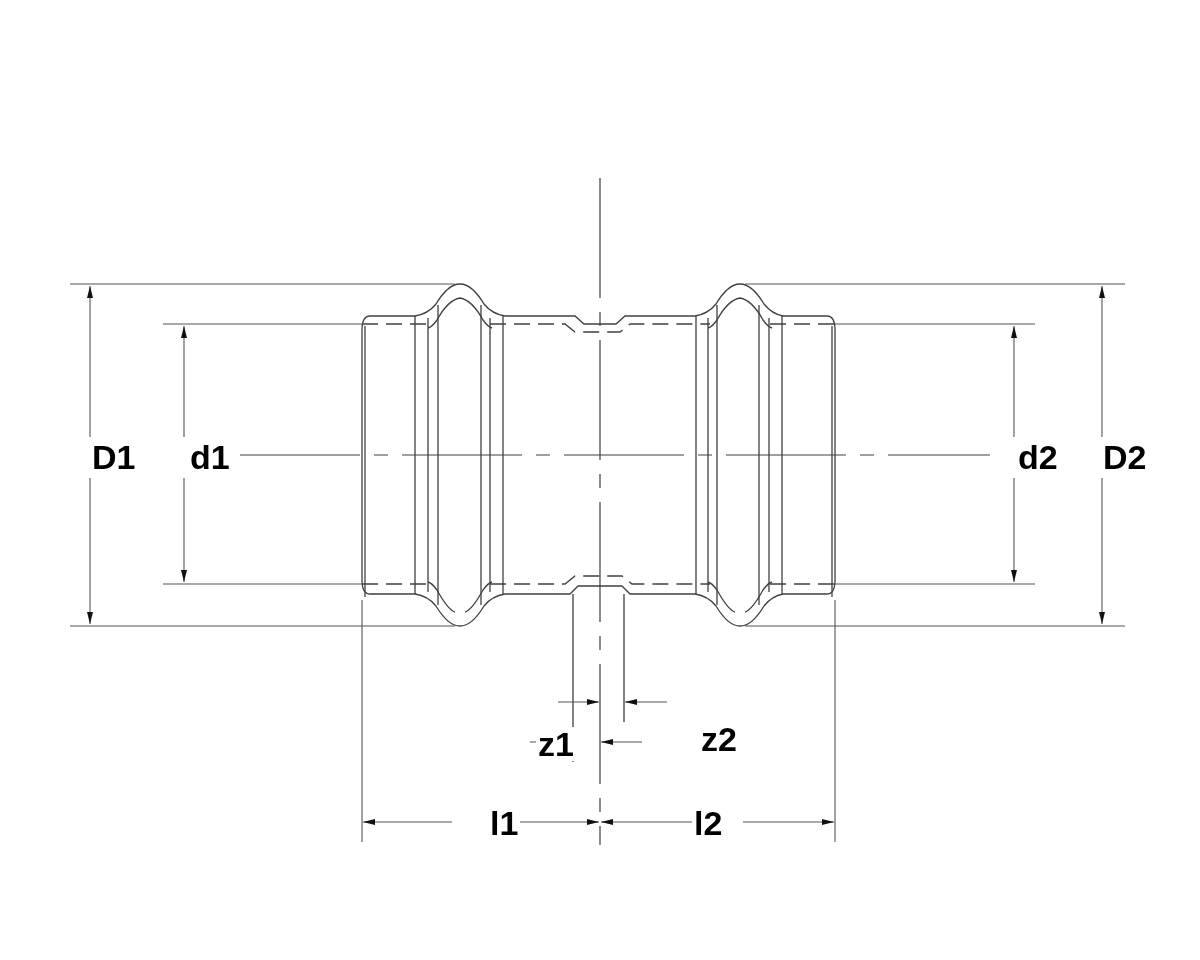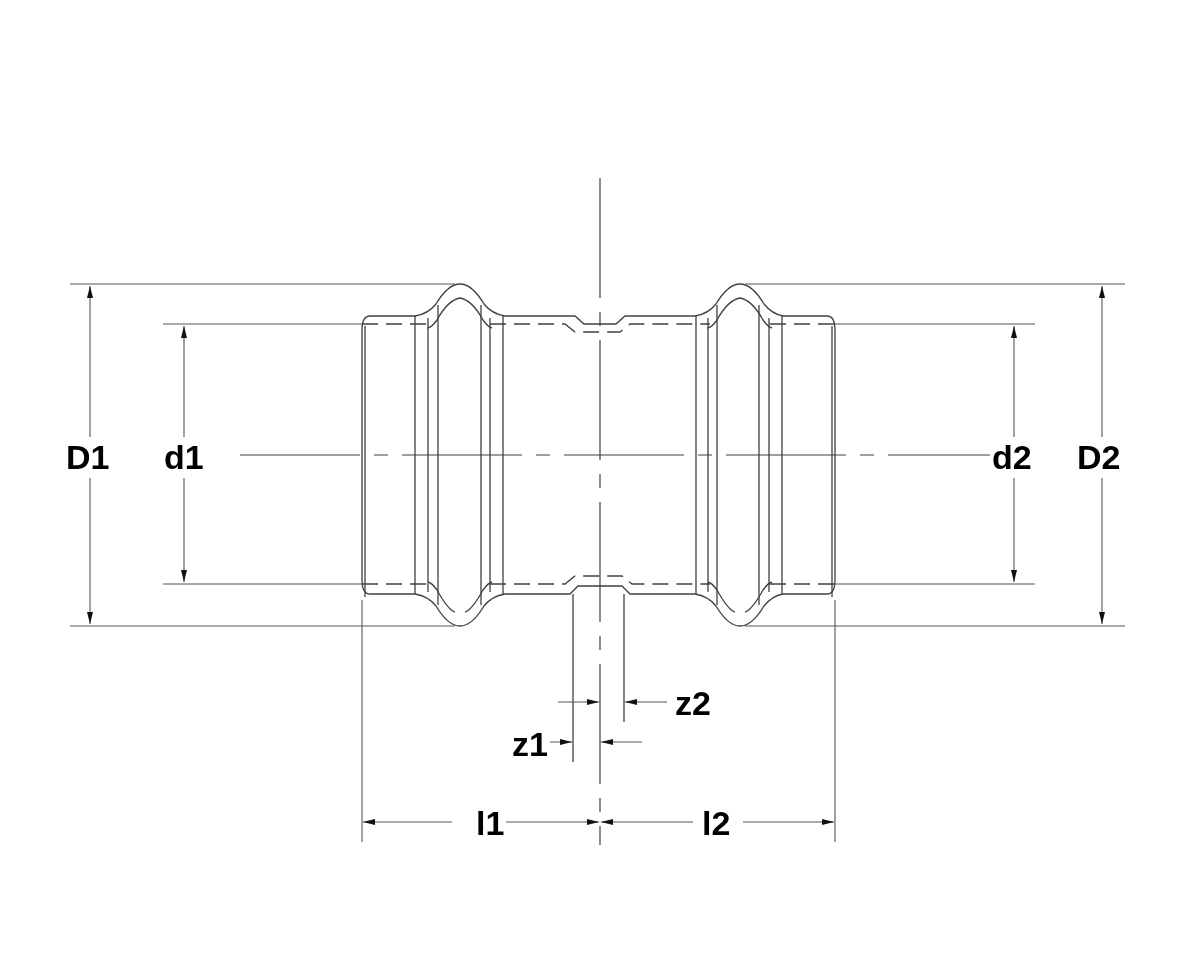--- a/index.html
+++ b/index.html
@@ -12,20 +12,21 @@
   .arrow { fill: #111; stroke: none; }
   .label {
     position: absolute;
     font-family: "Liberation Sans", sans-serif;
     font-weight: bold;
     font-size: 34px;
     color: #000;
     line-height: 1;
     background: #fff;
     padding: 0 2px;
+    margin-left: 26px;
   }
 </style>
 </head>
 <body>
 
 <svg id="drawing" viewBox="0 0 1200 960" xmlns="http://www.w3.org/2000/svg">
   <defs>
     <marker id="arr" viewBox="0 0 12 6" refX="12" refY="3" markerWidth="12" markerHeight="6" orient="auto-start-reverse" markerUnits="userSpaceOnUse">
       <path d="M0,0 L12,3 L0,6 z" class="arrow"></path>
     </marker>
@@ -144,16 +145,16 @@
   <g>
     <line class="thin" x1="530" y1="742" x2="572" y2="742" marker-end="url(#arr)"></line>
     <line class="thin" x1="642" y1="742" x2="601" y2="742" marker-end="url(#arr)"></line>
   </g>
 </svg>
 
 <div class="label" style="left:64px; top:440px;">D1</div>
 <div class="label" style="left:162px; top:440px;">d1</div>
 <div class="label" style="left:990px; top:440px;">d2</div>
 <div class="label" style="left:1075px; top:440px;">D2</div>
-<div class="label" style="left:673px; top:686px;">z2</div>
+<div class="label" style="left:673px; top:722px;">z2</div>
 <div class="label" style="left:510px; top:727px;">z1</div>
-<div class="label" style="left:474px; top:806px;">l1</div>
-<div class="label" style="left:700px; top:806px;">l2</div>
+<div class="label" style="left:462px; top:806px;">l1</div>
+<div class="label" style="left:666px; top:806px;">l2</div>
 
 </body></html>

